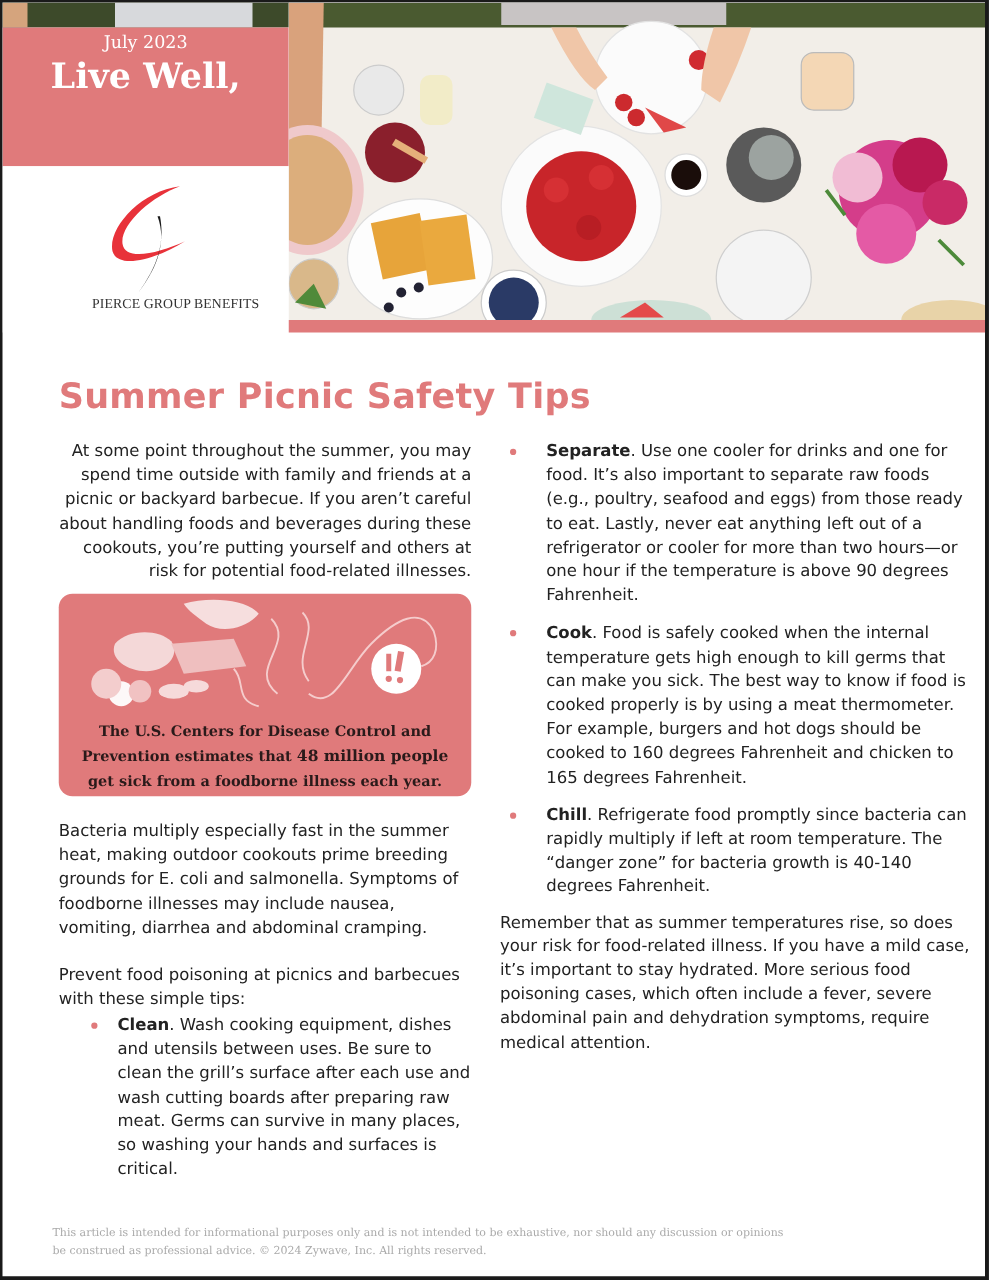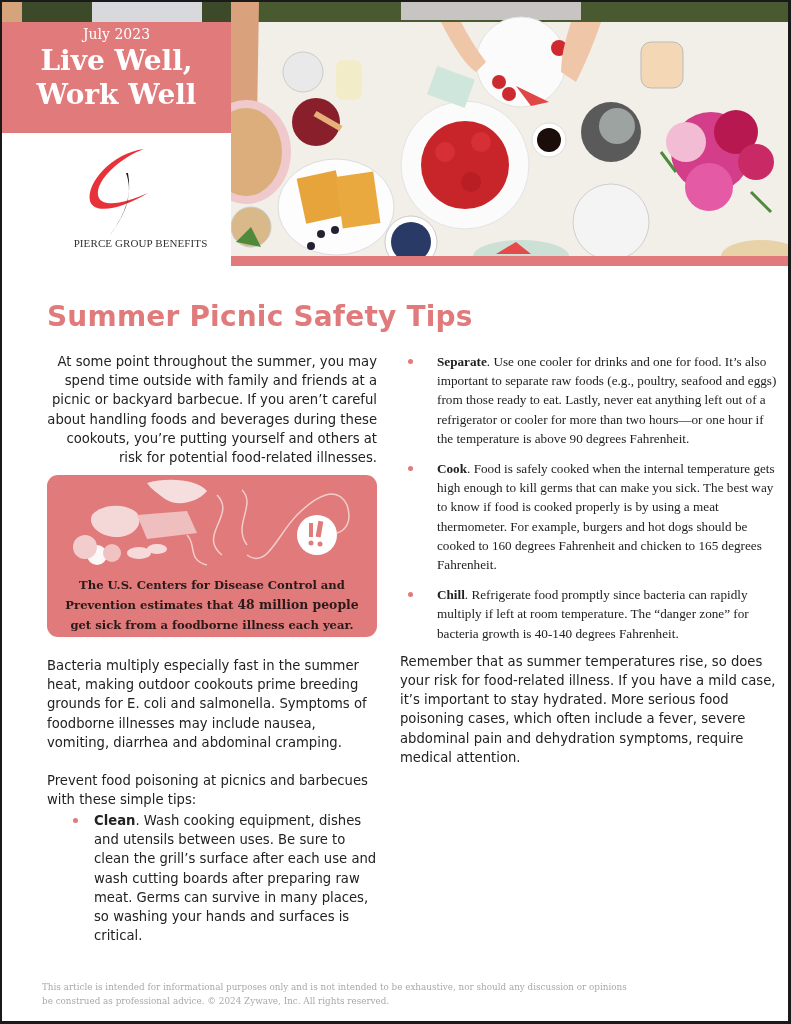--- a/index.html
+++ b/index.html
@@ -67,41 +67,40 @@
   .bullets { list-style: none; }
   .bullet { position: relative; padding-left: 37px; }
   .bullet .dot {
     position: absolute; left: 8px; top: 7px; width: 5px; height: 5px; border-radius: 50%;
     background: #E07A7B;
   }
   .bullet b { font-weight: bold; }
   .left-bullets { position: absolute; left: 45px; top: 809px; width: 335px; }
   .left-bullets .bullet { padding-left: 47px; }
   .left-bullets .bullet .dot { left: 26px; }
-  .right-bullets .bullet { margin-bottom: 11px; font-family: Liberation Serif, serif; }
+  .right-bullets .bullet { margin-bottom: 11px; }
   .footer {
     position: absolute; left: 40px; top: 978px; width: 600px;
     font-family: "DejaVu Serif", serif; font-size: 8.8px; line-height: 14px; color: #a9a9a9;
   }
 </style>
 </head>
 <body>
 
 <div class="page">
 
   <div class="grass-top">
     <div class="arm"></div>
       <div class="shirt"></div>
   </div>
 
   <div class="title-box">
     <div class="date">July 2023</div>
     <div class="headline">
       <div>Live Well,</div>
-      <div>Work Well</div>
     </div>
   </div>
 
   <div class="logo-area">
     <svg width="70" height="95" viewBox="0 0 70 95">
       <path d="M62 6 C30 10, 4 40, 8 58 C12 72, 40 66, 66 50 C44 60, 18 66, 16 52 C14 36, 40 14, 62 6 Z" fill="#e8323a"></path>
       <path d="M44 30 C50 46, 48 66, 28 92 C44 70, 50 52, 46 30 Z" fill="#1a1a1a"></path>
     </svg>
     <div class="logo-text">PIERCE GROUP BENEFITS</div>
   </div>

